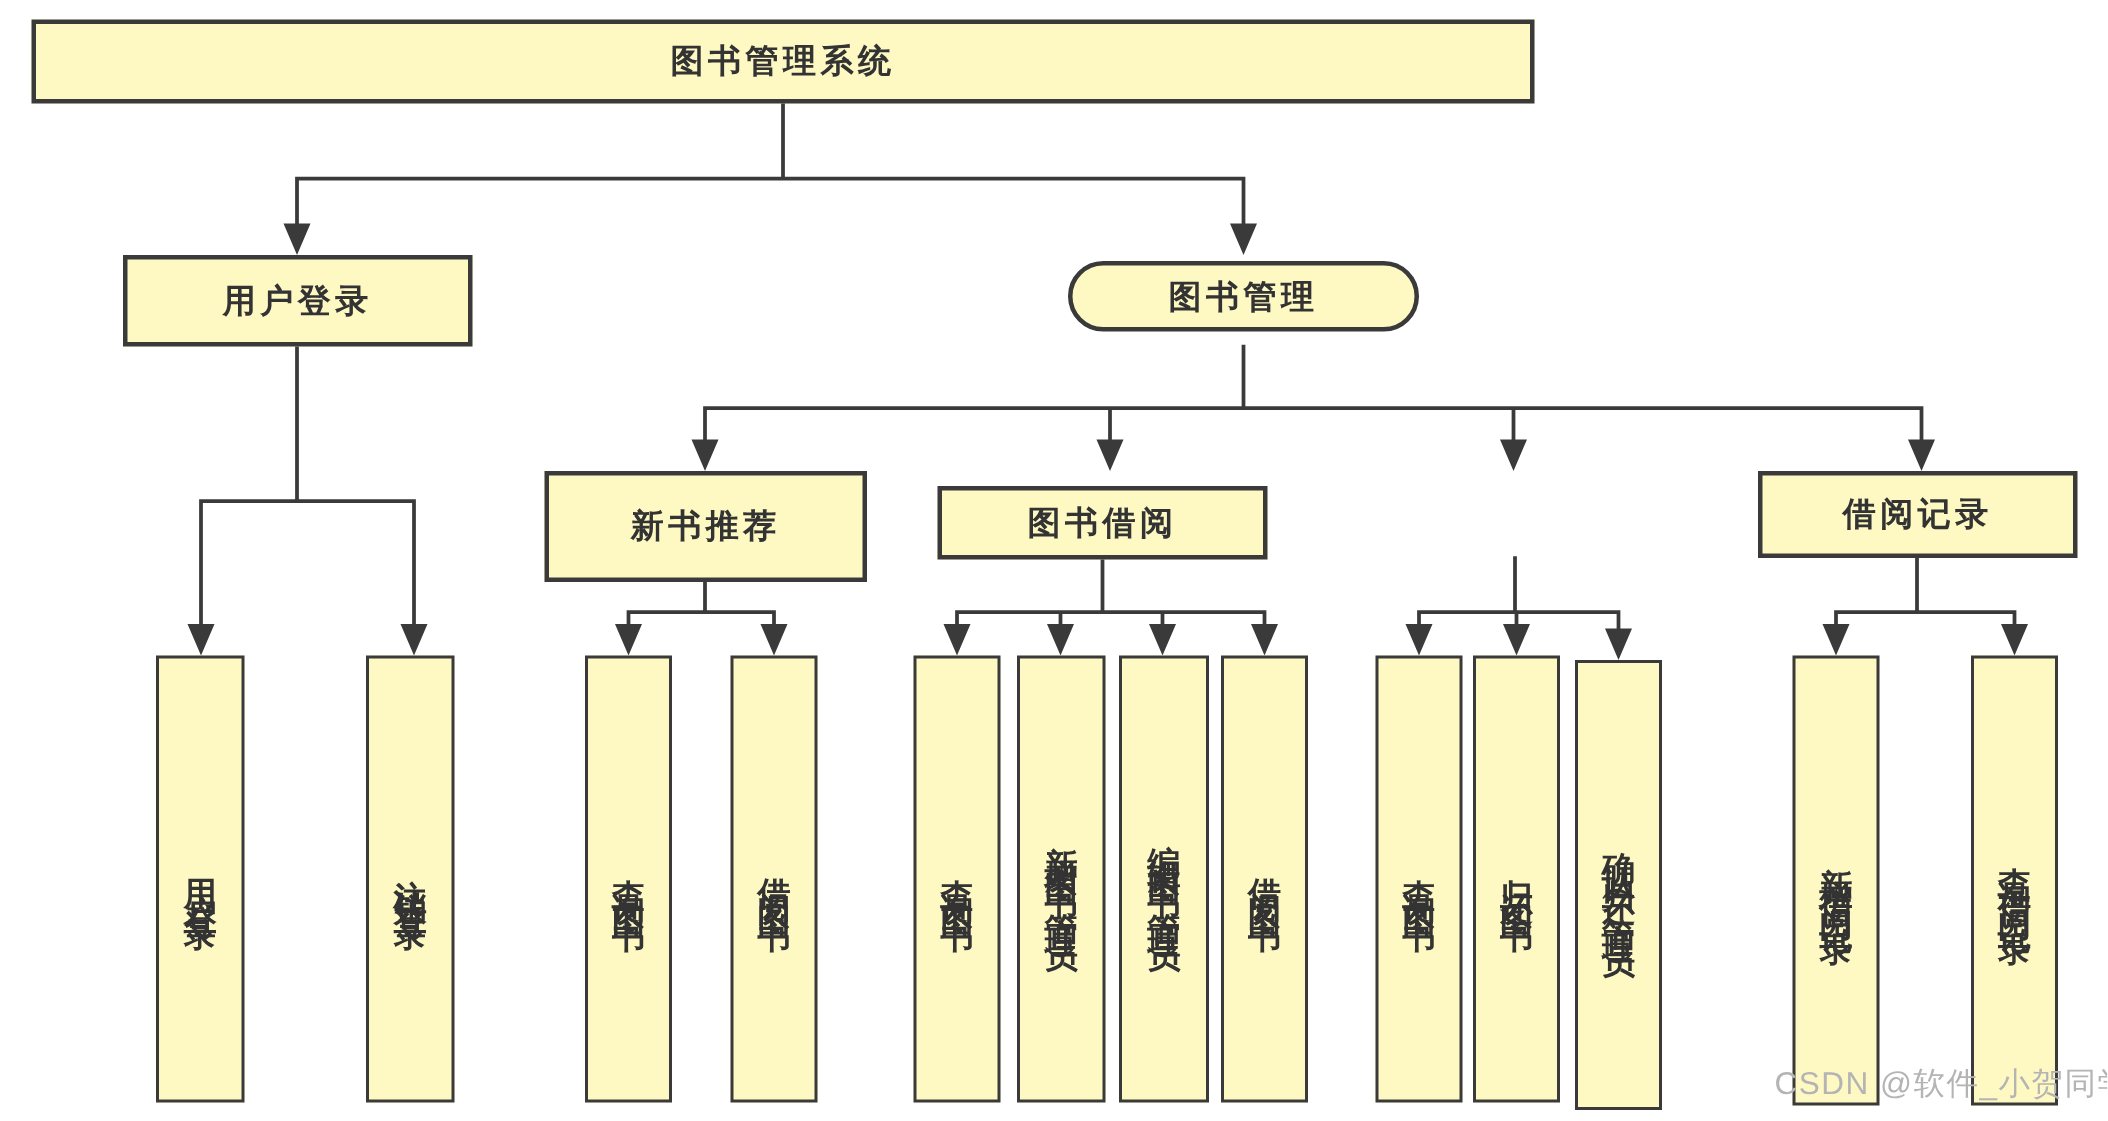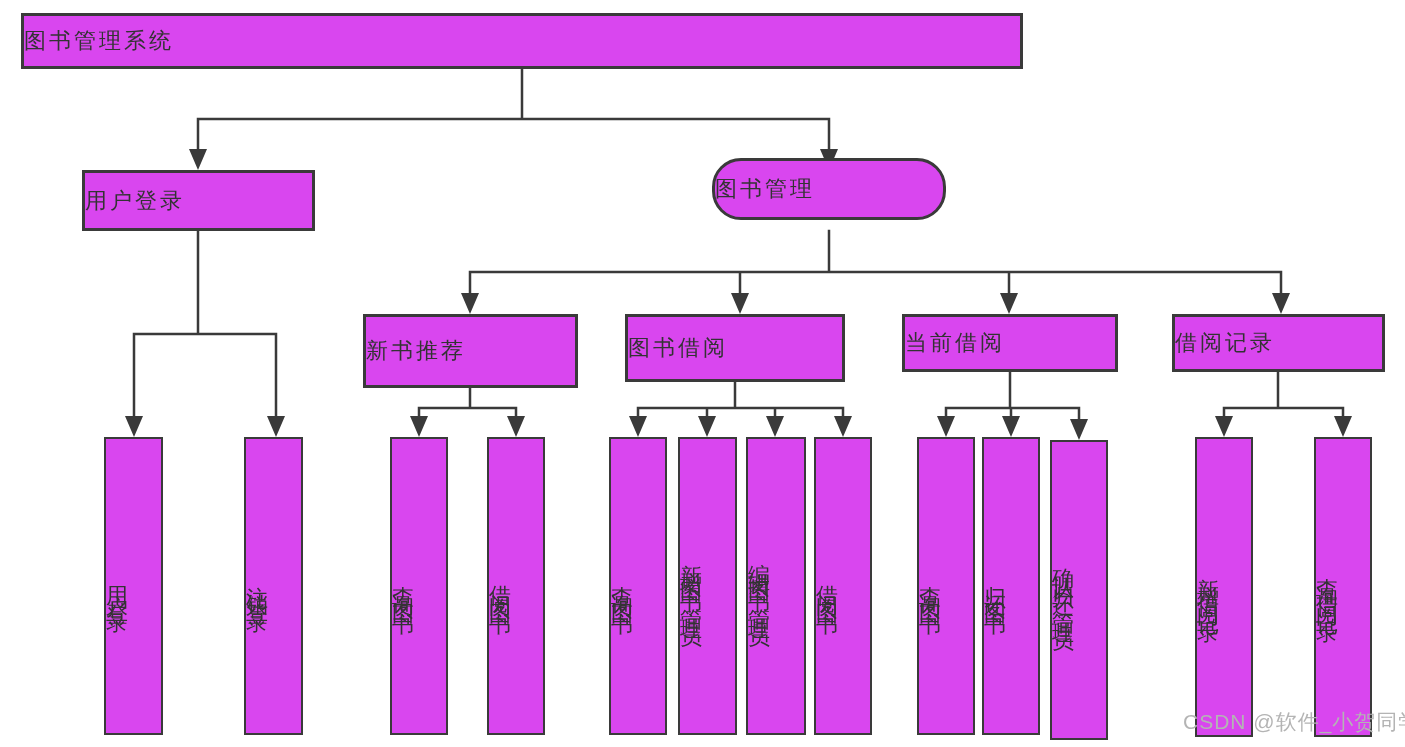--- a/index.html
+++ b/index.html
@@ -3,24 +3,24 @@
 <meta charset="utf-8">
 <style>
   html,body{margin:0;padding:0;background:#fff;}
   .canvas{
     position:relative;width:1405px;height:747px;background:#ffffff;
     font-family:"Liberation Sans","DejaVu Sans",sans-serif;color:#333;
     overflow:hidden;
   }
   svg.wires{position:absolute;left:0;top:0;width:1405px;height:747px;}
   .box{
-    position:absolute;box-sizing:border-box;background:#d946ef;
+    position:absolute;box-sizing:border-box;background:#fef9c3;
     border:3px solid #3a3a3a;
-    display:flex;align-items:center;
-    font-size:22px;letter-spacing:3px;white-space:nowrap;
+    display:flex;align-items:center;justify-content:center;
+    font-size:22px;letter-spacing:3px;white-space:nowrap;font-weight:bold;
   }
   .leaf{border-width:2.5px;}
   .v{
     writing-mode:vertical-rl;text-orientation:mixed;
     letter-spacing:9px;line-height:1;font-size:22px;
   }
   .h-label{letter-spacing:3px;}
   .watermark{
     position:absolute;left:1183px;top:708px;z-index:5;
     font-size:21px;color:#b4b4b4;letter-spacing:1px;white-space:nowrap;
@@ -52,32 +52,29 @@
       M1215 416h18l-9 21z M1334 416h18l-9 21z"></path>
   </svg>
 
   <div class="box" style="left:21px;top:13px;width:1002px;height:56px;">
     <span class="h-label">图书管理系统</span>
   </div>
 
   <div class="box" style="left:82px;top:170px;width:233px;height:61px;">
     <span class="h-label">用户登录</span>
   </div>
-  <div class="box" style="left:712px;top:158px;width:234px;height:62px;border-radius:29px;">
+  <div class="box" style="left:712px;top:174px;width:234px;height:47px;border-radius:29px;">
     <span class="h-label">图书管理</span>
   </div>
 
   <div class="box" style="left:363px;top:314px;width:215px;height:74px;">
     <span class="h-label">新书推荐</span>
   </div>
-  <div class="box" style="left:625px;top:314px;width:220px;height:68px;">
+  <div class="box" style="left:625px;top:324px;width:220px;height:49px;">
     <span class="h-label">图书借阅</span>
-  </div>
-  <div class="box" style="left:902px;top:314px;width:216px;height:58px;">
-    <span class="h-label">当前借阅</span>
   </div>
   <div class="box" style="left:1172px;top:314px;width:213px;height:58px;">
     <span class="h-label">借阅记录</span>
   </div>
 
   <div class="box leaf" style="left:104px;top:437px;width:59px;height:298px;">
     <span class="v">用户登录</span>
   </div>
   <div class="box leaf" style="left:244px;top:437px;width:59px;height:298px;">
     <span class="v">注销登录</span>

